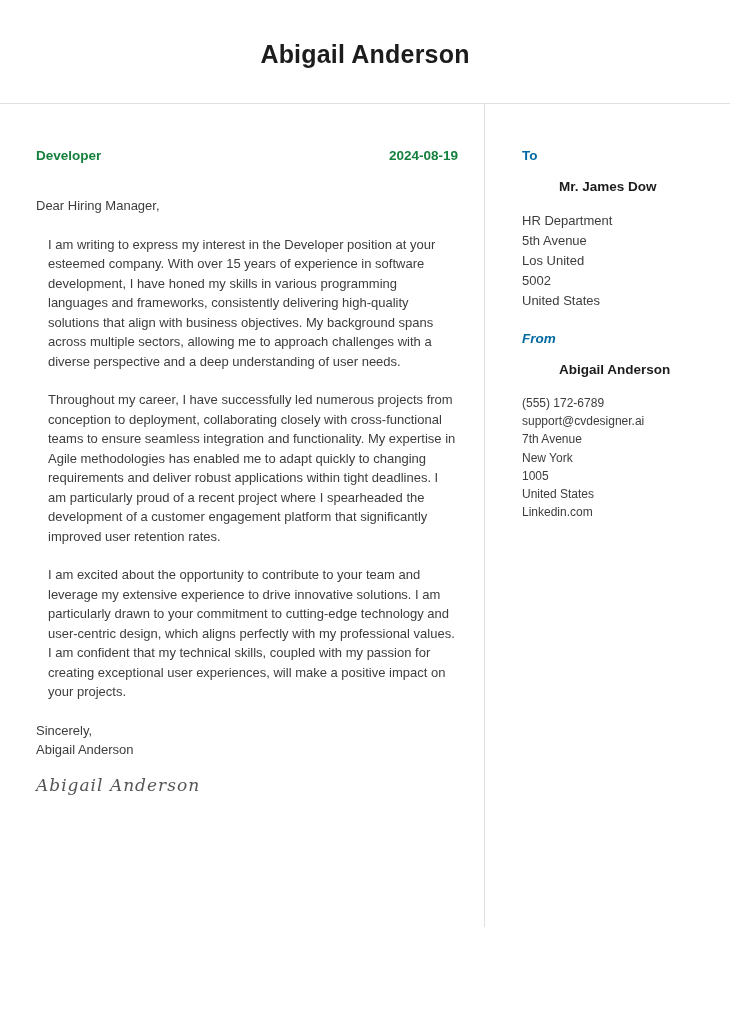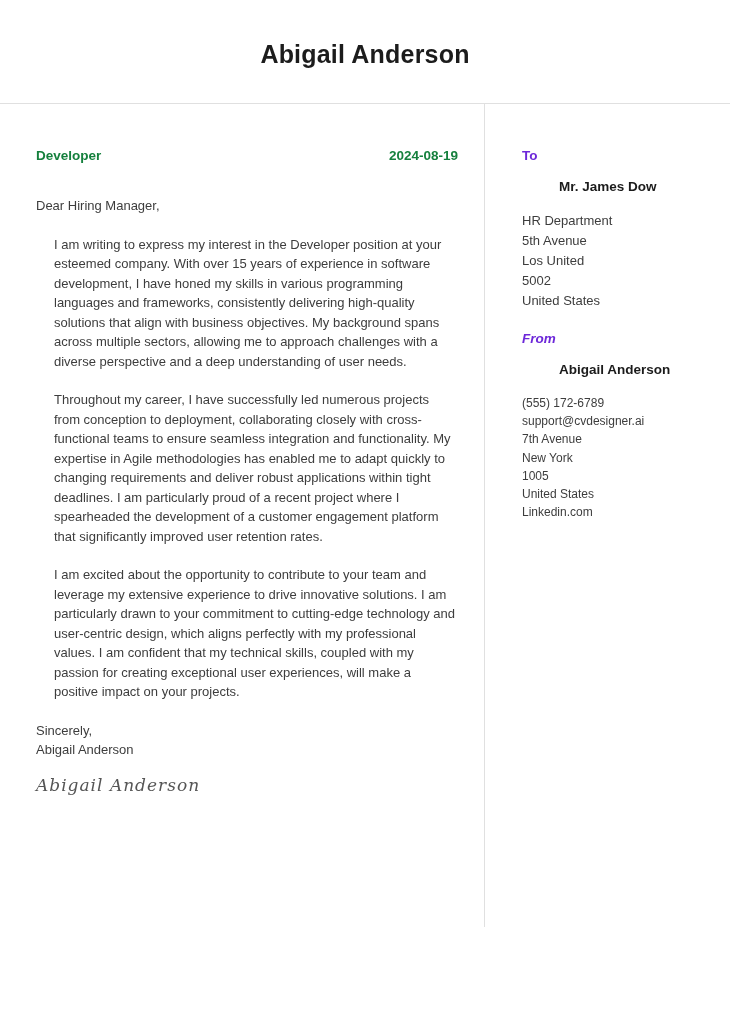--- a/index.html
+++ b/index.html
@@ -64,21 +64,21 @@
     margin-top: 45px;
     font-size: 13.5px;
     font-weight: 700;
     color: #15803d;
     line-height: 16px;
   }
   .salutation {
     margin: 32px 0 0 0;
   }
   .para {
-    margin: 19px 0 0 18px;
+    margin: 19px 0 0 12px;
   }
   .closing-block {
     margin-top: 19px;
   }
   .signature {
     margin-top: 16px;
     font-family: "DejaVu Serif", serif;
     font-style: italic;
     font-size: 17px;
     letter-spacing: 1px;
@@ -88,21 +88,21 @@
   .side-col {
     position: absolute;
     left: 522px;
     top: 103px;
     width: 185px;
     color: #3d3d3d;
   }
   .section-label {
     font-size: 13.5px;
     font-weight: 700;
-    color: #6d28d9;
+    color: #0369a1;
     line-height: 16px;
   }
   .label-to { margin-top: 45px; }
   .label-from { margin-top: 20px; font-style: italic; }
   .contact-name {
     margin-top: 15px;
     font-size: 13.5px;
     font-weight: 700;
     color: #1b1b1b;
     line-height: 16px;

